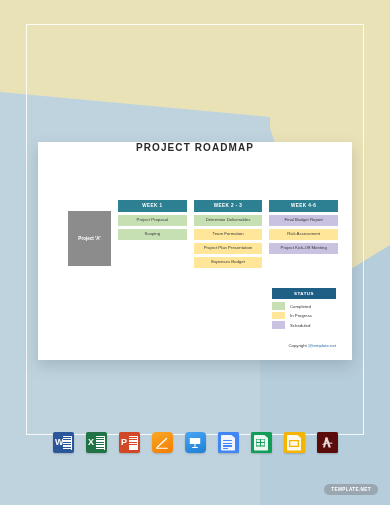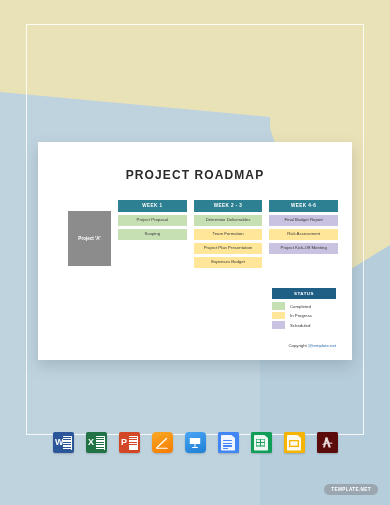--- a/index.html
+++ b/index.html
@@ -37,25 +37,24 @@
 
   
   #slide{
     position:absolute;left:38px;top:142px;width:314px;height:218px;
     background:#ffffff;
     box-shadow:0 6px 14px rgba(60,80,95,.22);
     box-sizing:border-box;
   }
   .slide-title{
     text-align:center;
-    font-size:12px;
+    font-size:10px;
     font-weight:bold;
     letter-spacing:1.1px;
     color:#2b2b2b;
-    margin-top:26px;
   }
 
   
   .roadmap{
     position:absolute;left:30px;top:58px;right:14px;
     display:flex;
     gap:7px;
     align-items:flex-start;
   }
   .project-block{

